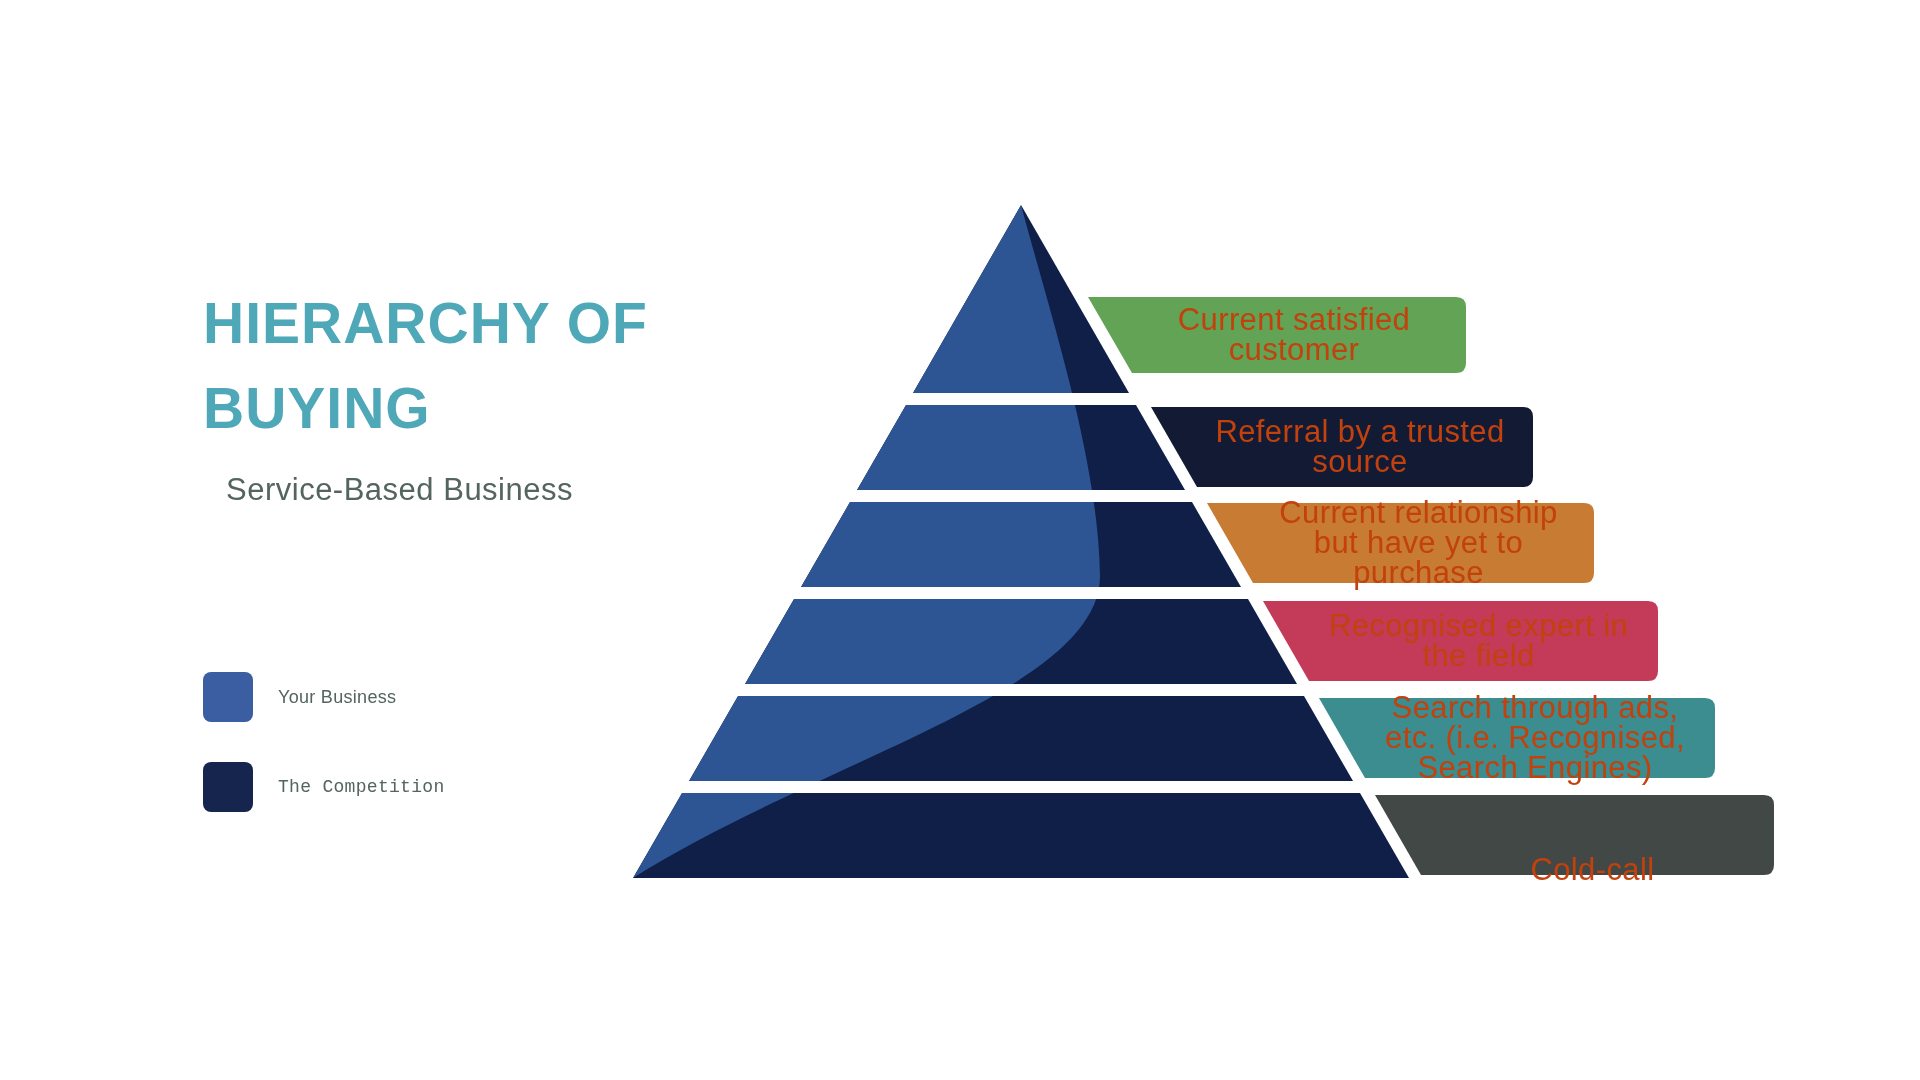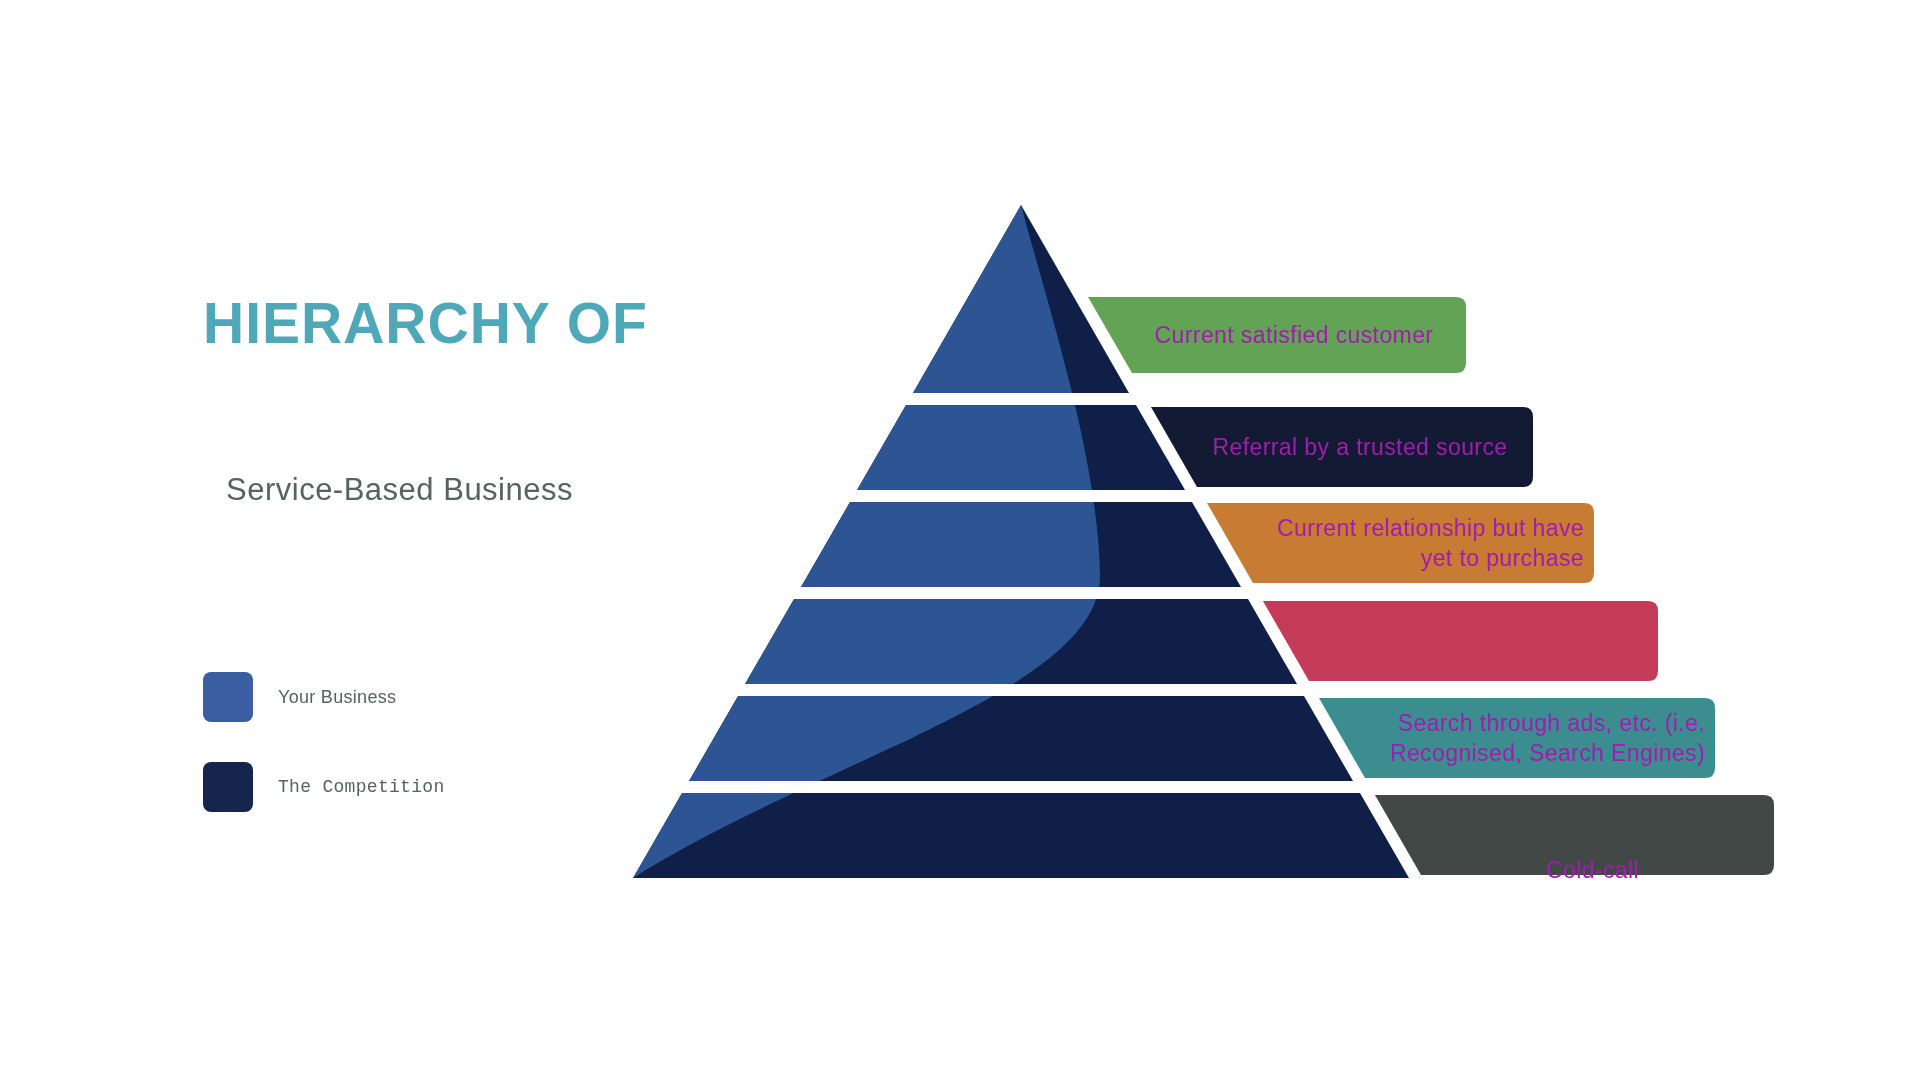--- a/index.html
+++ b/index.html
@@ -31,22 +31,22 @@
   }
   .legend-label {
     position: absolute; left: 75px; top: 0; height: 50px;
     display: flex; align-items: center;
     font-size: 18px; white-space: nowrap; letter-spacing: 0.3px;
   }
 
   .level-label {
     position: absolute;
     display: flex; align-items: center; justify-content: center;
-    text-align: right; color: #a21caf;
-    font-size: 23px; line-height: 30px; letter-spacing: 0.4px;
+    text-align: center; color: #c2410c;
+    font-size: 31px; line-height: 30px; letter-spacing: 0.4px;
   }
   .lv1 { left: 1132px; top: 297px; width: 324px; height: 76px; }
   .lv2 { left: 1197px; top: 407px; width: 326px; height: 80px; }
   .lv3 { left: 1253px; top: 503px; width: 331px; height: 80px; }
   .lv4 { left: 1309px; top: 601px; width: 339px; height: 80px; }
   .lv5 { left: 1365px; top: 698px; width: 340px; height: 80px; }
   .lv6 { left: 1421px; top: 795px; width: 343px; height: 80px; margin-top: 35px; }
 </style>
 </head>
 <body>
@@ -81,31 +81,33 @@
       <path d="M1151,407 H1523 Q1533,407 1533,417 V477 Q1533,487 1523,487 H1197 Z" fill="#121B33"></path>
       <path d="M1207,503 H1584 Q1594,503 1594,513 V573 Q1594,583 1584,583 H1253 Z" fill="#C77B33"></path>
       <path d="M1263,601 H1648 Q1658,601 1658,611 V671 Q1658,681 1648,681 H1309 Z" fill="#C43A59"></path>
       <path d="M1319,698 H1705 Q1715,698 1715,708 V768 Q1715,778 1705,778 H1365 Z" fill="#3B8D90"></path>
       <path d="M1375,795 H1764 Q1774,795 1774,805 V865 Q1774,875 1764,875 H1421 Z" fill="#414845"></path>
     </g>
   </svg>
 
   <div class="title" style="color: rgb(79, 168, 184);">
     <span>HIERARCHY OF</span>
+    <span>BUYING</span>
   </div>
   <div class="subtitle" style="color: rgb(84, 100, 95); margin-left: 24px;">Service-Based Business</div>
 
   <div class="legend-item first">
     <div class="legend-swatch" style="background-color: rgb(58, 94, 161);"></div>
     <div class="legend-label" style="color: rgb(84, 100, 95);">Your Business</div>
   </div>
   <div class="legend-item second">
     <div class="legend-swatch" style="background-color: rgb(22, 37, 78);"></div>
     <div class="legend-label" style="color: rgb(84, 100, 95); font-family: Liberation Mono, monospace;">The Competition</div>
   </div>
 
   <div class="level-label lv1">Current satisfied customer</div>
   <div class="level-label lv2">Referral by a trusted source</div>
   <div class="level-label lv3">Current relationship but have yet to purchase</div>
+  <div class="level-label lv4">Recognised expert in the field</div>
   <div class="level-label lv5">Search through ads, etc. (i.e. Recognised, Search Engines)</div>
   <div class="level-label lv6">Cold-call</div>
 
 </div>
 
 </body></html>

